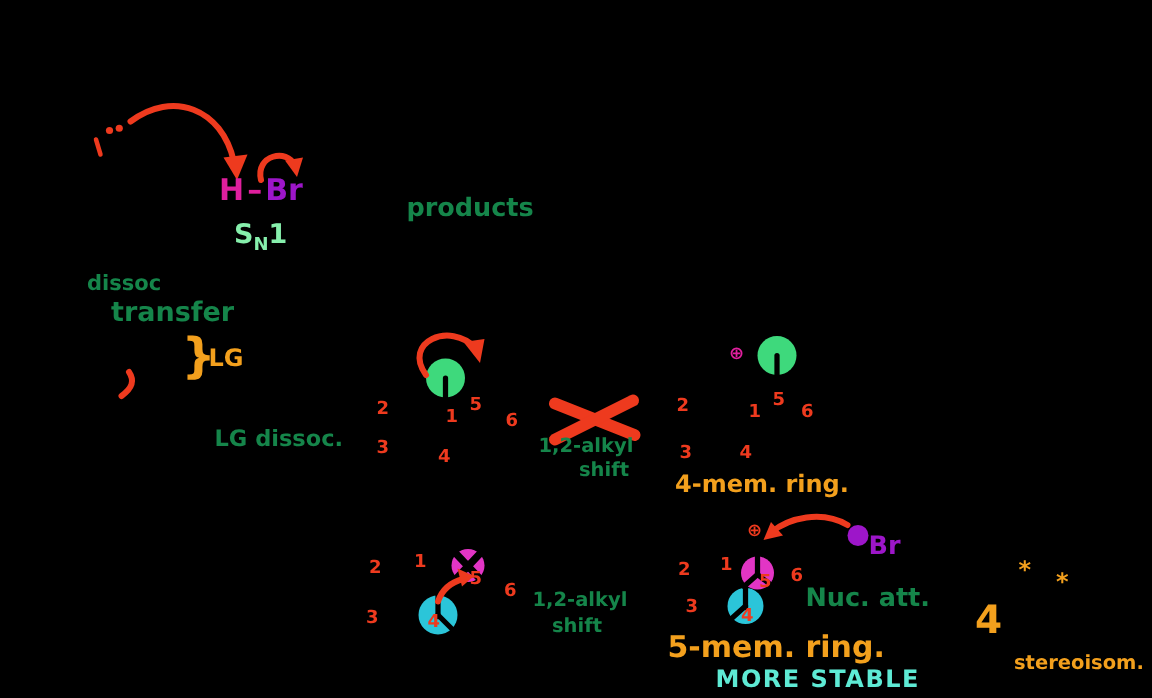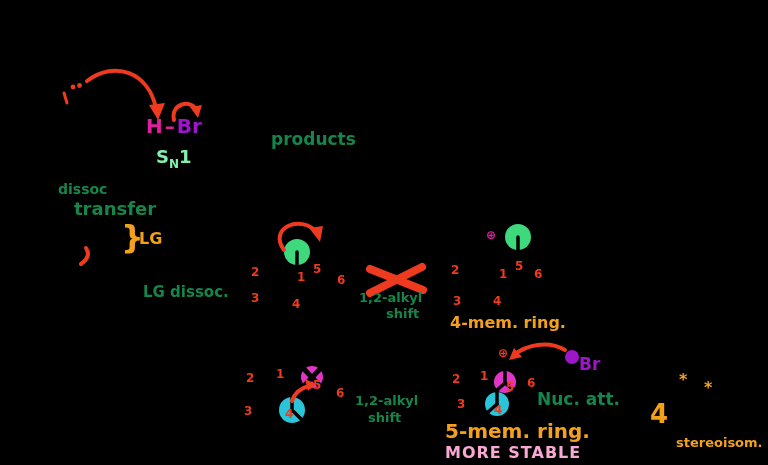--- a/index.html
+++ b/index.html
@@ -9,21 +9,21 @@
   .title{position:absolute;left:14px;top:2px;font-size:46px;font-weight:800;
          letter-spacing:6px;color:#f5e719;-webkit-text-stroke:11px #5e2b87;
          paint-order:stroke fill;white-space:nowrap;}
   .title .num{margin-left:42px;}
   .lbl{position:absolute;font-weight:bold;white-space:nowrap;line-height:1;}
   .green{color:#15854a;}
   .orange{color:#f3a01d;}
   .red{color:#ee3a1e;}
   .magenta{color:#e01f9e;}
   .purple{color:#9d16c9;}
-  .pink{color:#f9a8d4;}
+  .pink{color:#5eead4;margin-left:32px;}
   .cn{position:absolute;color:#ee3a1e;font-weight:bold;font-size:12px;line-height:1;}
   .hbr{position:absolute;left:146px;top:114px;font-size:20px;font-weight:bold;}
   .hbr .dash{color:#e01f9e;padding:0 2px;}
   .sn1{position:absolute;left:156px;top:146px;color:#86efac;font-weight:bold;font-size:18px;}
   .sn1 sub{font-size:12px;}
   .brace{position:absolute;left:121px;top:218px;color:#f3a01d;font-size:32px;font-weight:bold;}
 </style>
 </head>
 <body>
 

